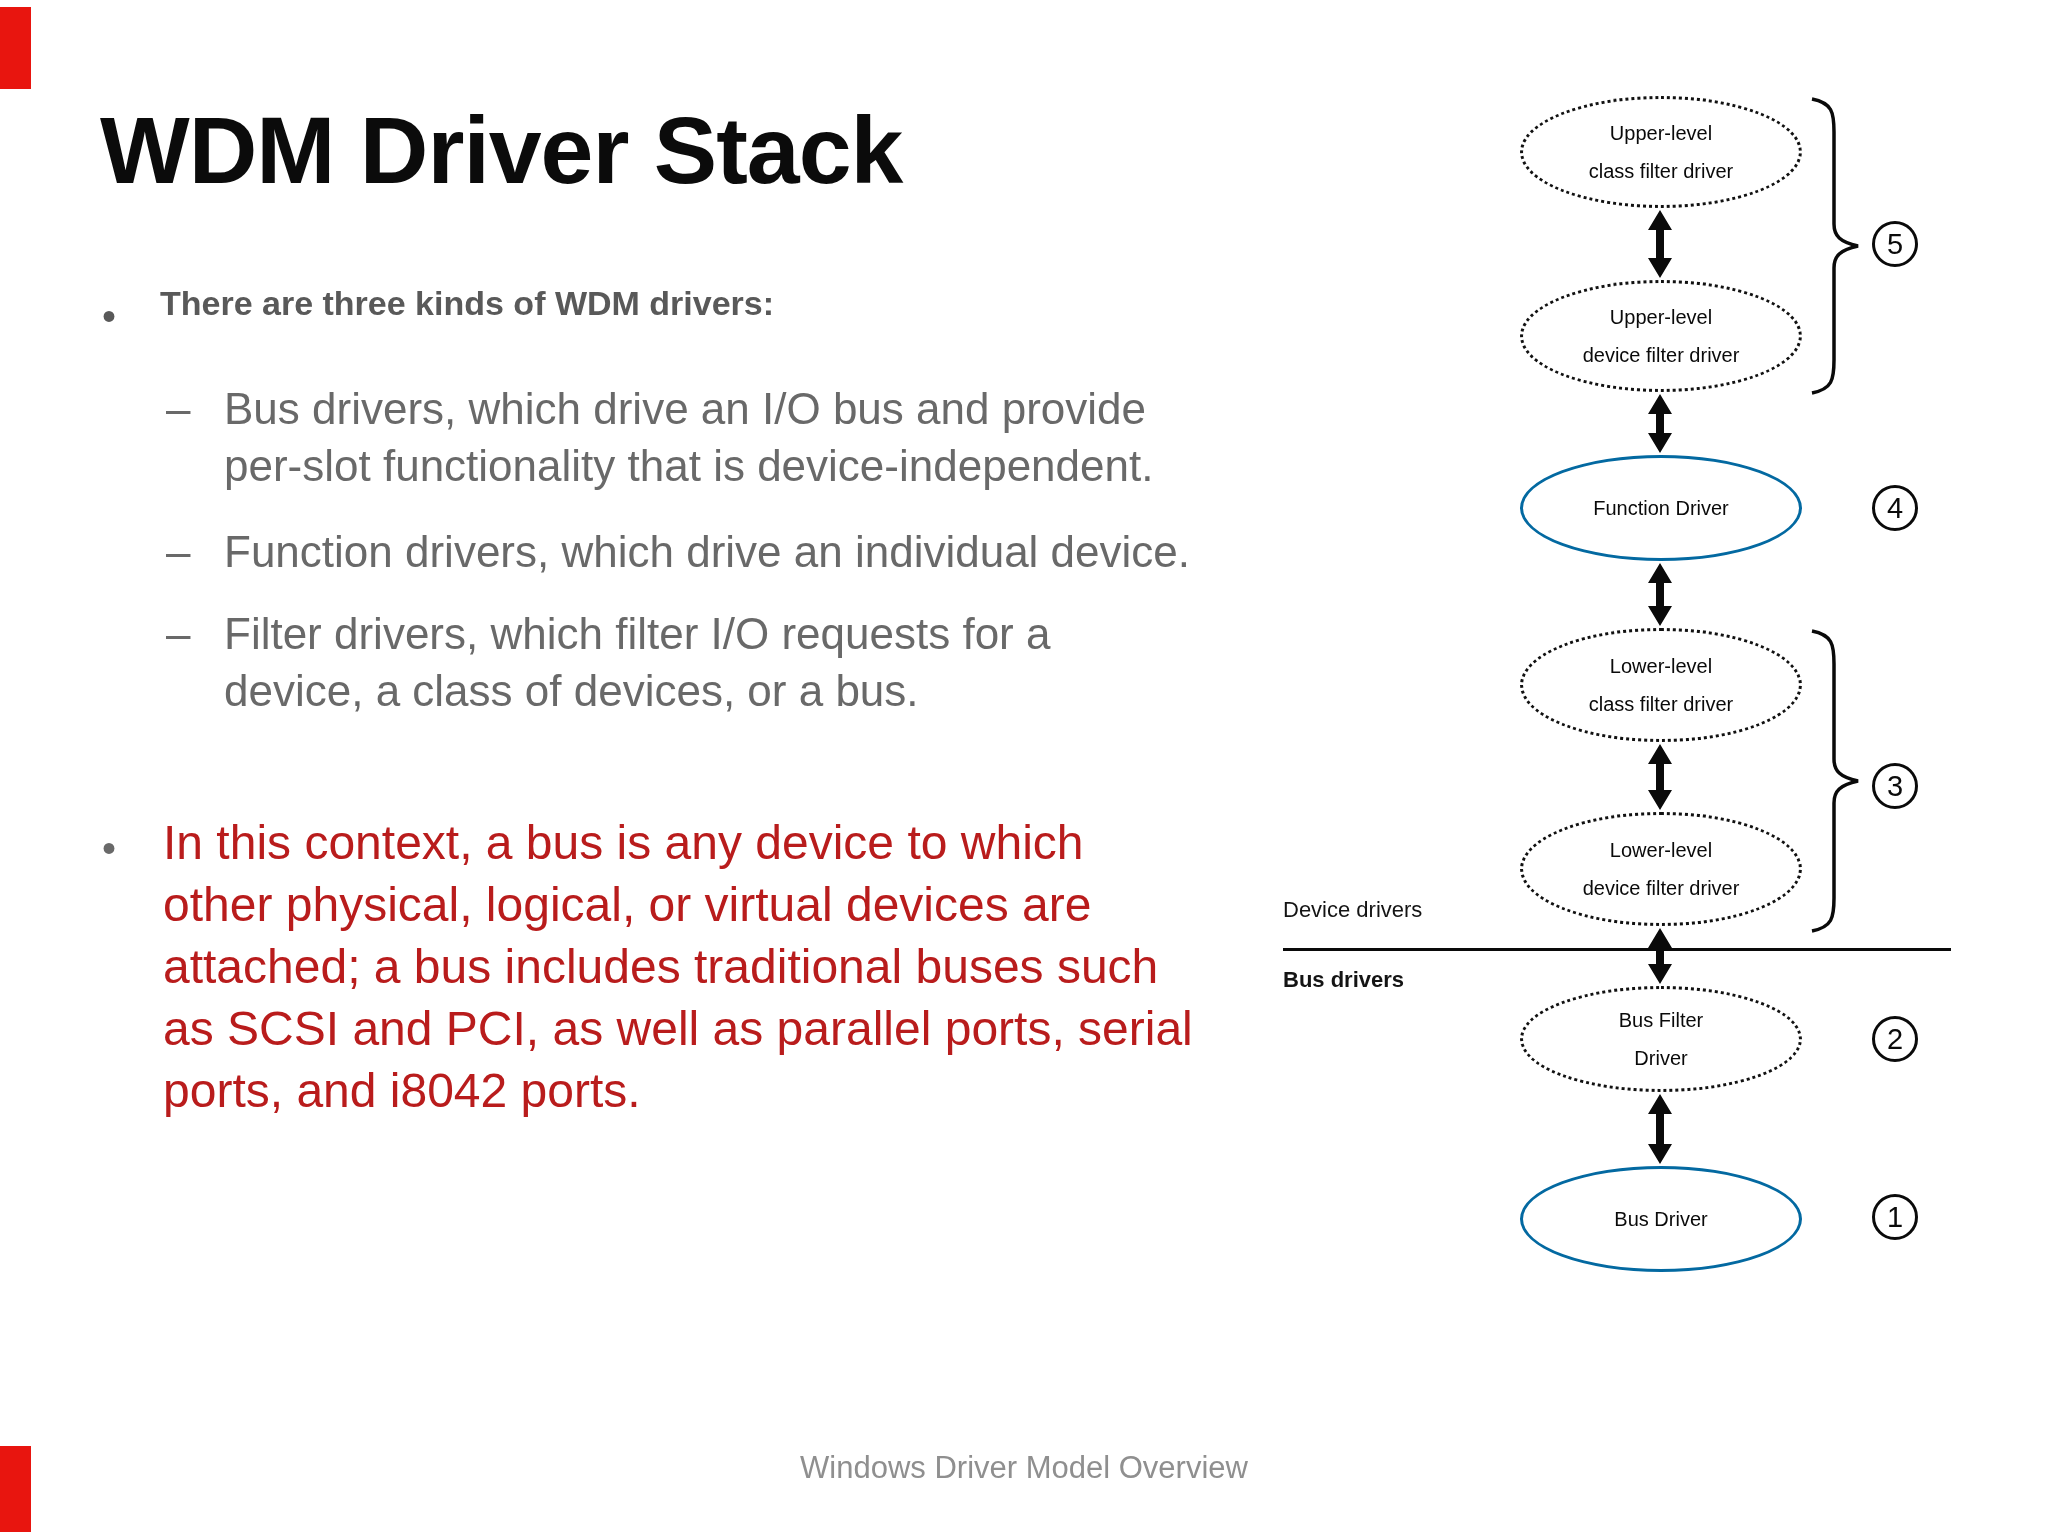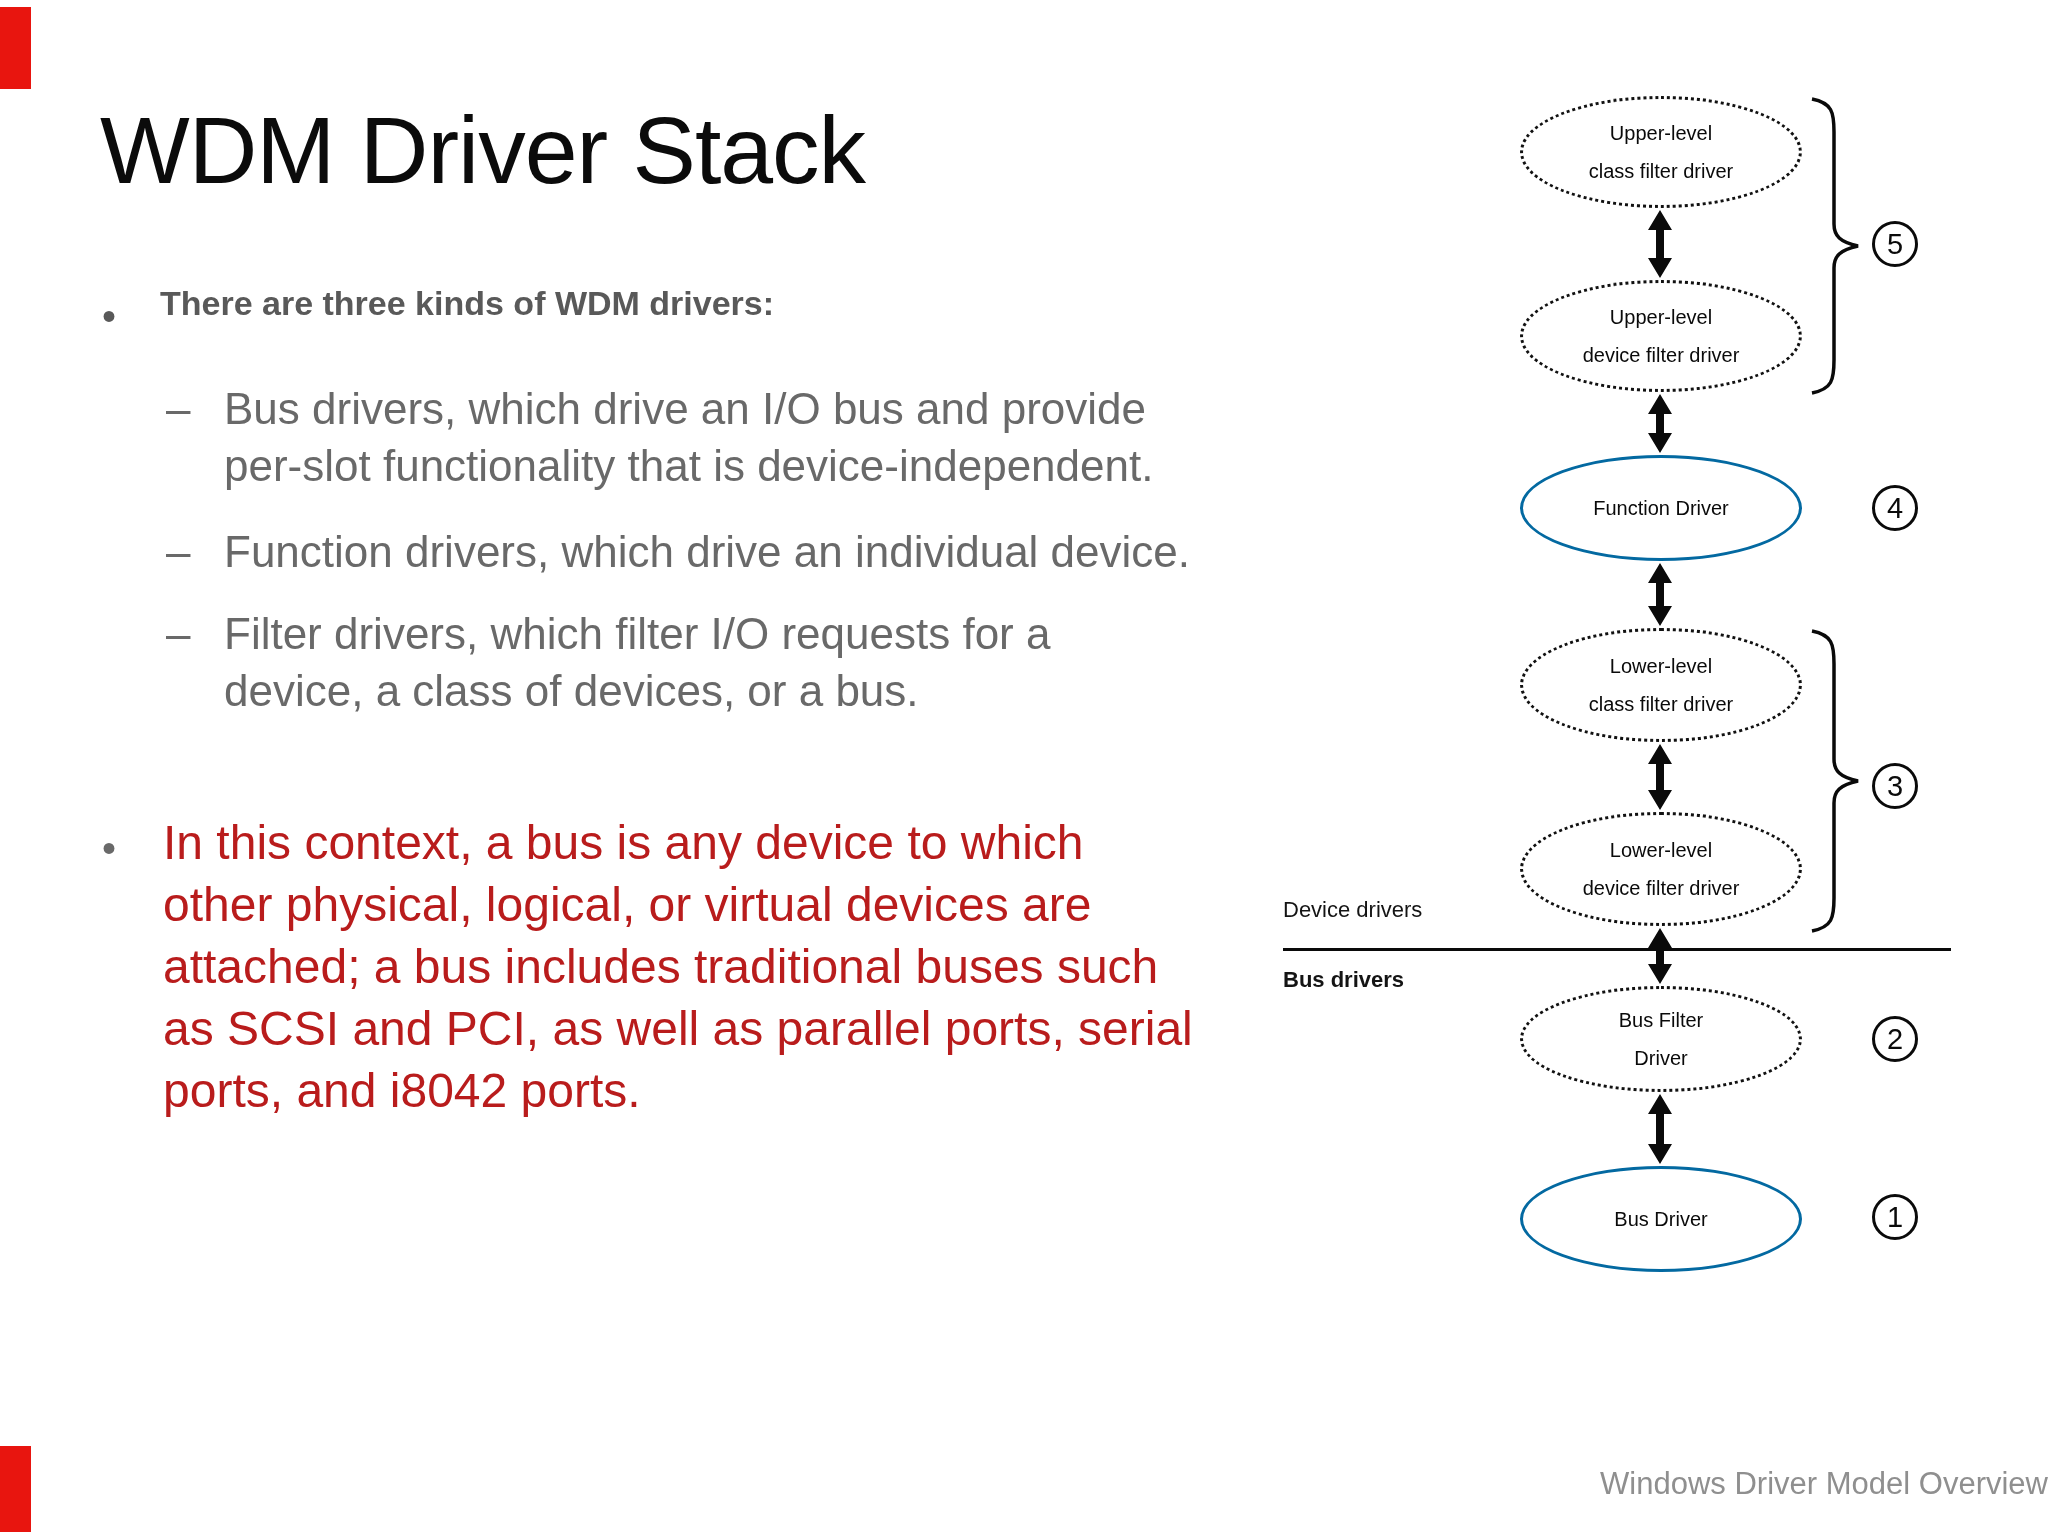--- a/index.html
+++ b/index.html
@@ -3,40 +3,40 @@
 <meta charset="utf-8">
 <style>
   html,body{margin:0;padding:0;}
   body{
     width:2048px;height:1536px;position:relative;background:#ffffff;
     font-family:"Liberation Sans",sans-serif;overflow:hidden;
   }
   .abs{position:absolute;}
   
   .title{
-    left:100px;top:96px;font-size:95px;font-weight:normal;color:#0b0b0b;
+    left:100px;top:96px;font-size:95px;font-weight:bold;color:#0b0b0b;
     letter-spacing:-1px;white-space:nowrap;
   }
   .bullet-dot{color:#595959;font-size:40px;line-height:1;}
   .h-bullet{left:102px;top:296px;}
   .b2-bullet{left:102px;top:828px;color:#696969;}
   .heading{
     left:160px;top:284px;font-size:34px;font-weight:bold;color:#595959;
     white-space:nowrap;
   }
   .sub-item{left:166px;color:#696969;font-size:44px;line-height:57px;}
   .sub-dash{position:absolute;left:0;top:0;}
   .sub-text{position:absolute;left:58px;top:0;white-space:pre-line;width:1300px;}
   .si1{top:380px;} .si2{top:523px;} .si3{top:605px;}
   .bullet2-text{
     left:163px;top:812px;font-size:48px;line-height:62px;color:#b91c1c;
     white-space:pre-line;width:1340px;
   }
   .footer{
-    left:0;top:1450px;width:2048px;text-align:right;font-size:31px;color:#8f8f8f;margin-top:16px;
+    left:0;top:1450px;width:2048px;text-align:center;font-size:31px;color:#8f8f8f;
   }
   
   .redbar{background:#e8150f;width:31px;}
   .redbar.top{left:0;top:7px;height:82px;}
   .redbar.bottom{left:0;top:1446px;height:86px;}
   
   .ellipse{
     display:flex;align-items:center;justify-content:center;text-align:center;
     border-radius:50%;color:#0a0a0a;font-size:20px;line-height:38px;
     white-space:pre-line;box-sizing:border-box;background:#fff;

